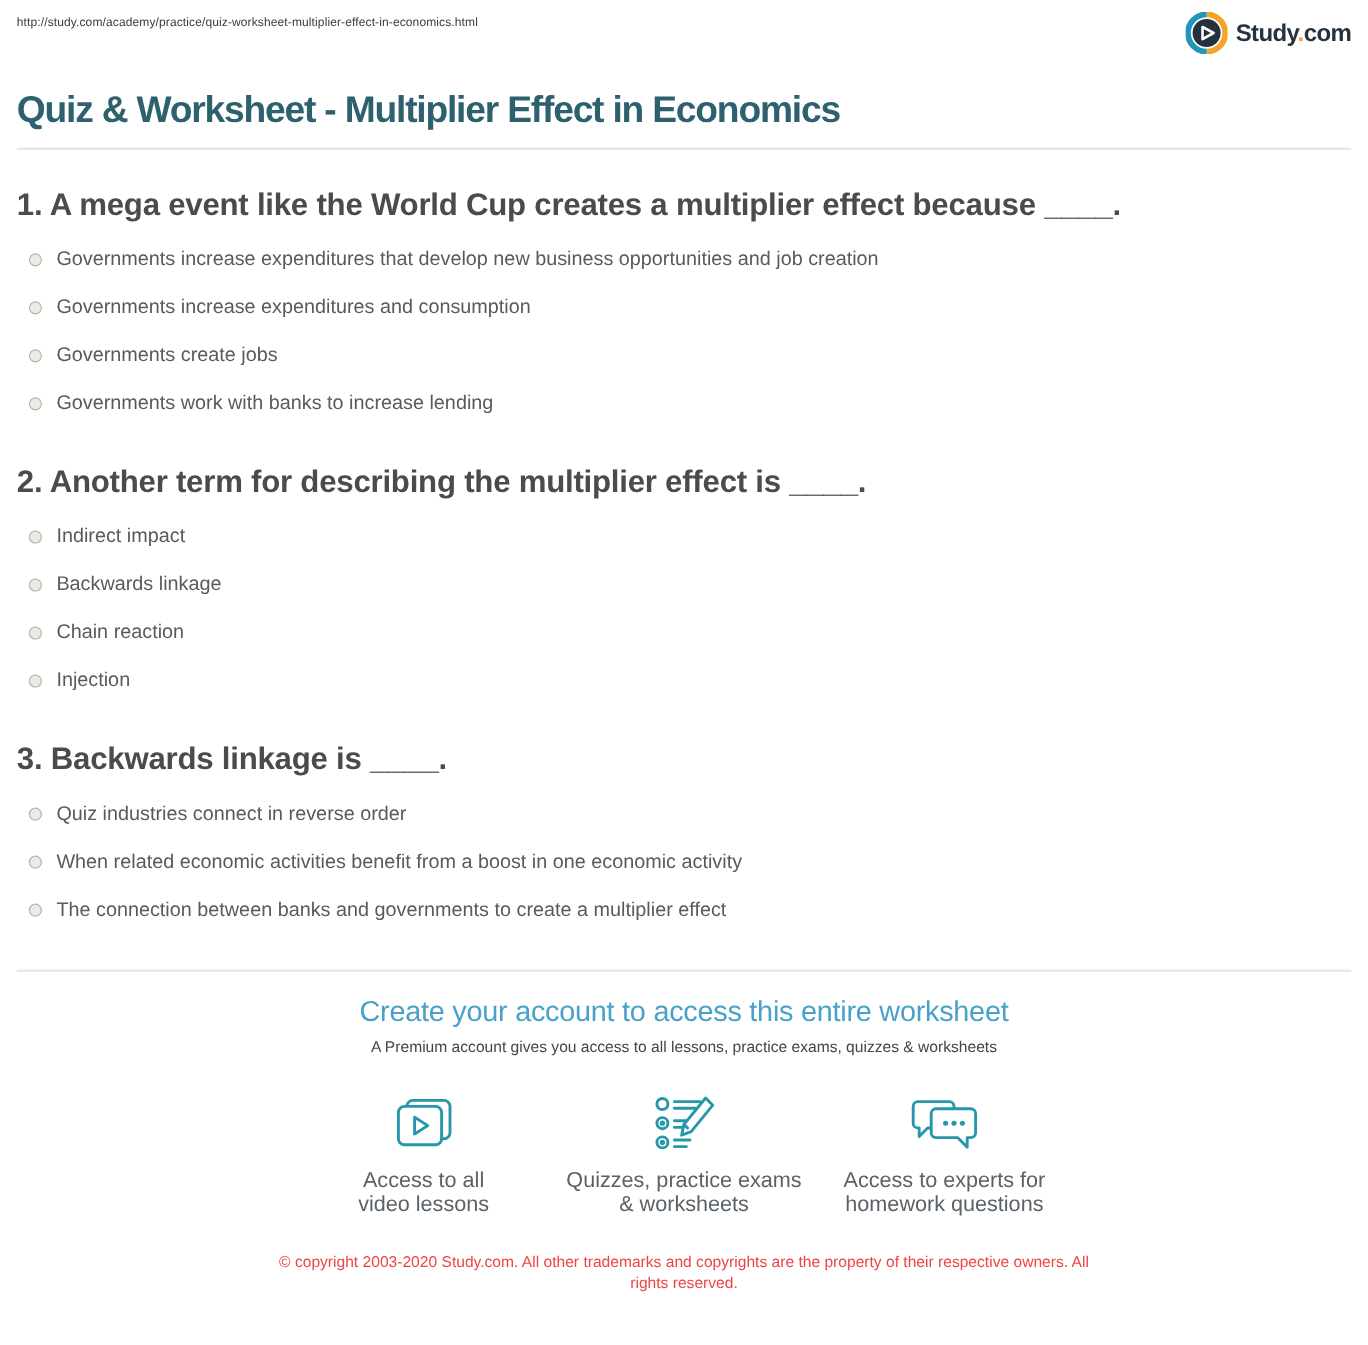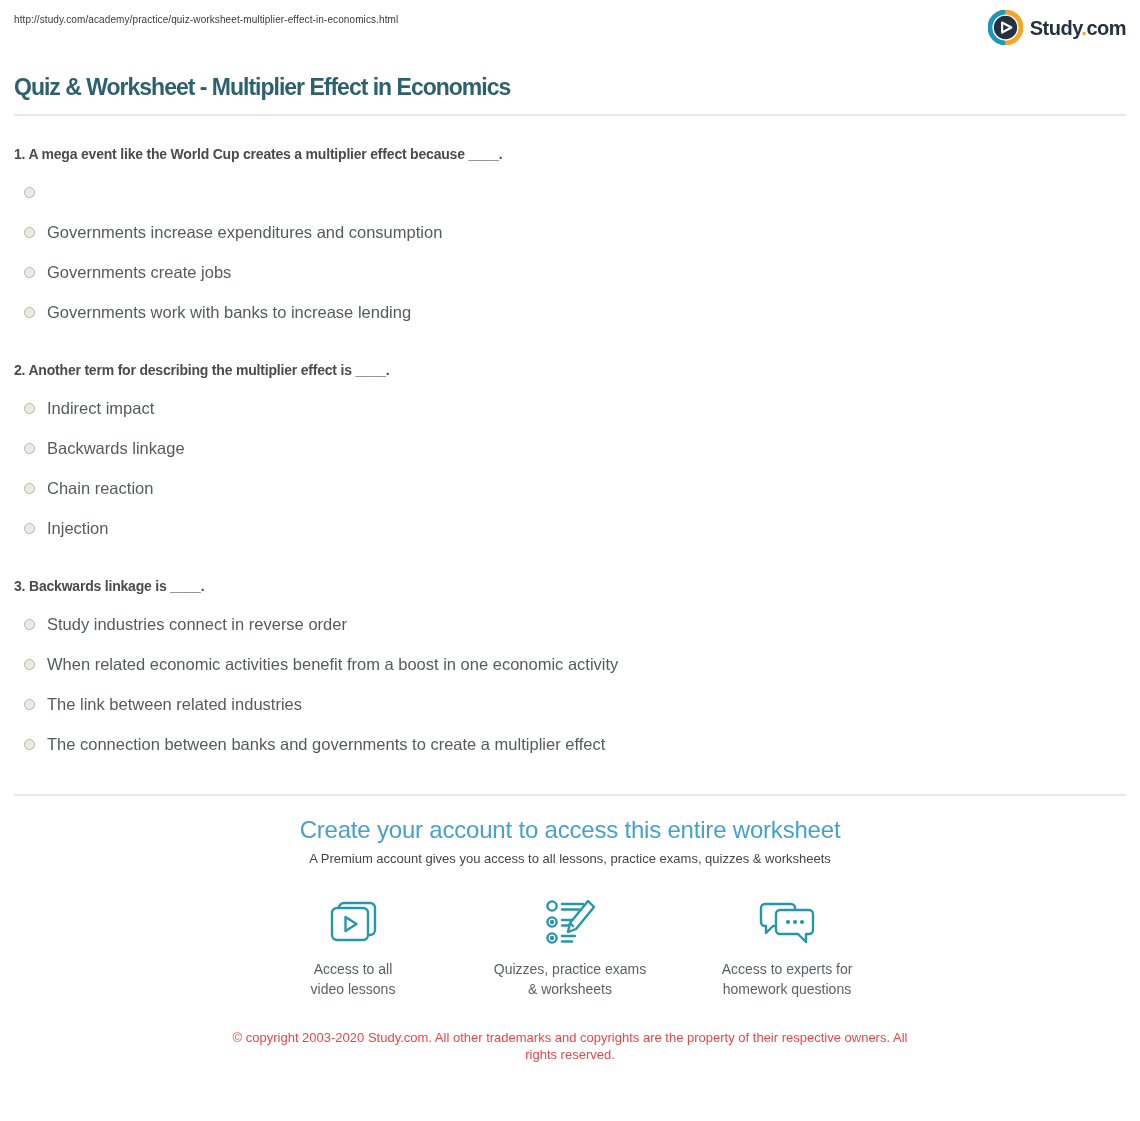--- a/index.html
+++ b/index.html
@@ -9,42 +9,42 @@
 
   
   .hdr { display:flex; justify-content:space-between; align-items:flex-start; padding:10px 14px 0 14px; height:56px; }
   .url { font-size:10px; color:#3a3a3a; padding-top:4px; letter-spacing:0.1px; }
   .logo { display:flex; align-items:center; gap:7px; cursor:pointer; }
   .logo svg { width:35px; height:35px; display:block; }
   .logo-text { font-size:20px; font-weight:bold; color:#25313f; letter-spacing:-0.5px; line-height:1; }
   .logo-dot { color:#f4a428; }
 
   
-  h1.title { margin:18px 14px 0 14px; font-size:23px; font-weight:bold; color:#2e616e; letter-spacing:-1px; }
+  h1.title { margin:18px 14px 0 14px; font-size:31px; font-weight:bold; color:#2e616e; letter-spacing:-1px; }
   .rule { border:none; border-top:2px solid #e7e7e7; margin:13px 14px 0 14px; }
 
   
   .question { margin:0 14px; }
-  .q-heading { margin-top:30px; font-size:14px; font-weight:bold; color:#4b4b4b; letter-spacing:-0.2px; }
+  .q-heading { margin-top:30px; font-size:26px; font-weight:bold; color:#4b4b4b; letter-spacing:-0.2px; }
   .options { margin-top:10px; }
   .option { height:40px; display:flex; align-items:center; cursor:pointer; }
   .radio { width:11px; height:11px; margin-left:10px; border-radius:50%;
            background:#eceae4; border:1px solid #b9b5ad; flex:0 0 auto; }
   .option-label { margin-left:12px; font-size:16.5px; color:#555b5e; }
 
   
   .cta { text-align:center; }
   .cta-heading { margin-top:20px; font-size:24px; font-weight:normal; color:#48a1c9; letter-spacing:-0.2px; }
   .cta-sub { margin-top:7px; font-size:13px; color:#454545; }
 
   
   .features { margin-top:32px; display:flex; justify-content:center; }
   .feature { width:217px; text-align:center; }
   .f-icon svg { width:62px; height:52px; display:block; margin:0 auto; }
-  .f-caption { margin-top:9px; font-size:14px; line-height:20px; color:#5a6268; }
+  .f-caption { margin-top:9px; font-size:18px; line-height:20px; color:#5a6268; }
 
   
   .footer { margin:30px auto 0 auto; max-width:700px; text-align:center;
             font-size:13px; line-height:17px; color:#ef4444; }
 </style>
 </head>
 <body>
 
 <div class="page">
 
@@ -62,20 +62,21 @@
   </div>
 
   <h1 class="title">Quiz &amp; Worksheet - Multiplier Effect in Economics</h1>
   <hr class="rule">
 
   <section class="question">
     <h2 class="q-heading"><span>1.</span> <span>A mega event like the World Cup creates a multiplier effect because ____.</span></h2>
     <div class="options">
       <div class="option">
         <span class="radio"></span>
+        <span class="option-label">Governments increase expenditures that develop new business opportunities and job creation</span>
       </div>
       <div class="option">
         <span class="radio"></span>
         <span class="option-label">Governments increase expenditures and consumption</span>
       </div>
       <div class="option">
         <span class="radio"></span>
         <span class="option-label">Governments create jobs</span>
       </div>
       <div class="option">
@@ -105,29 +106,25 @@
         <span class="option-label">Injection</span>
       </div>
     </div>
   </section>
 
   <section class="question">
     <h2 class="q-heading"><span>3.</span> <span>Backwards linkage is ____.</span></h2>
     <div class="options">
       <div class="option">
         <span class="radio"></span>
-        <span class="option-label">Study industries connect in reverse order</span>
+        <span class="option-label">Quiz industries connect in reverse order</span>
       </div>
       <div class="option">
         <span class="radio"></span>
         <span class="option-label">When related economic activities benefit from a boost in one economic activity</span>
-      </div>
-      <div class="option">
-        <span class="radio"></span>
-        <span class="option-label">The link between related industries</span>
       </div>
       <div class="option">
         <span class="radio"></span>
         <span class="option-label">The connection between banks and governments to create a multiplier effect</span>
       </div>
     </div>
   </section>
 
   <hr class="rule" style="margin-top:30px;">
 

